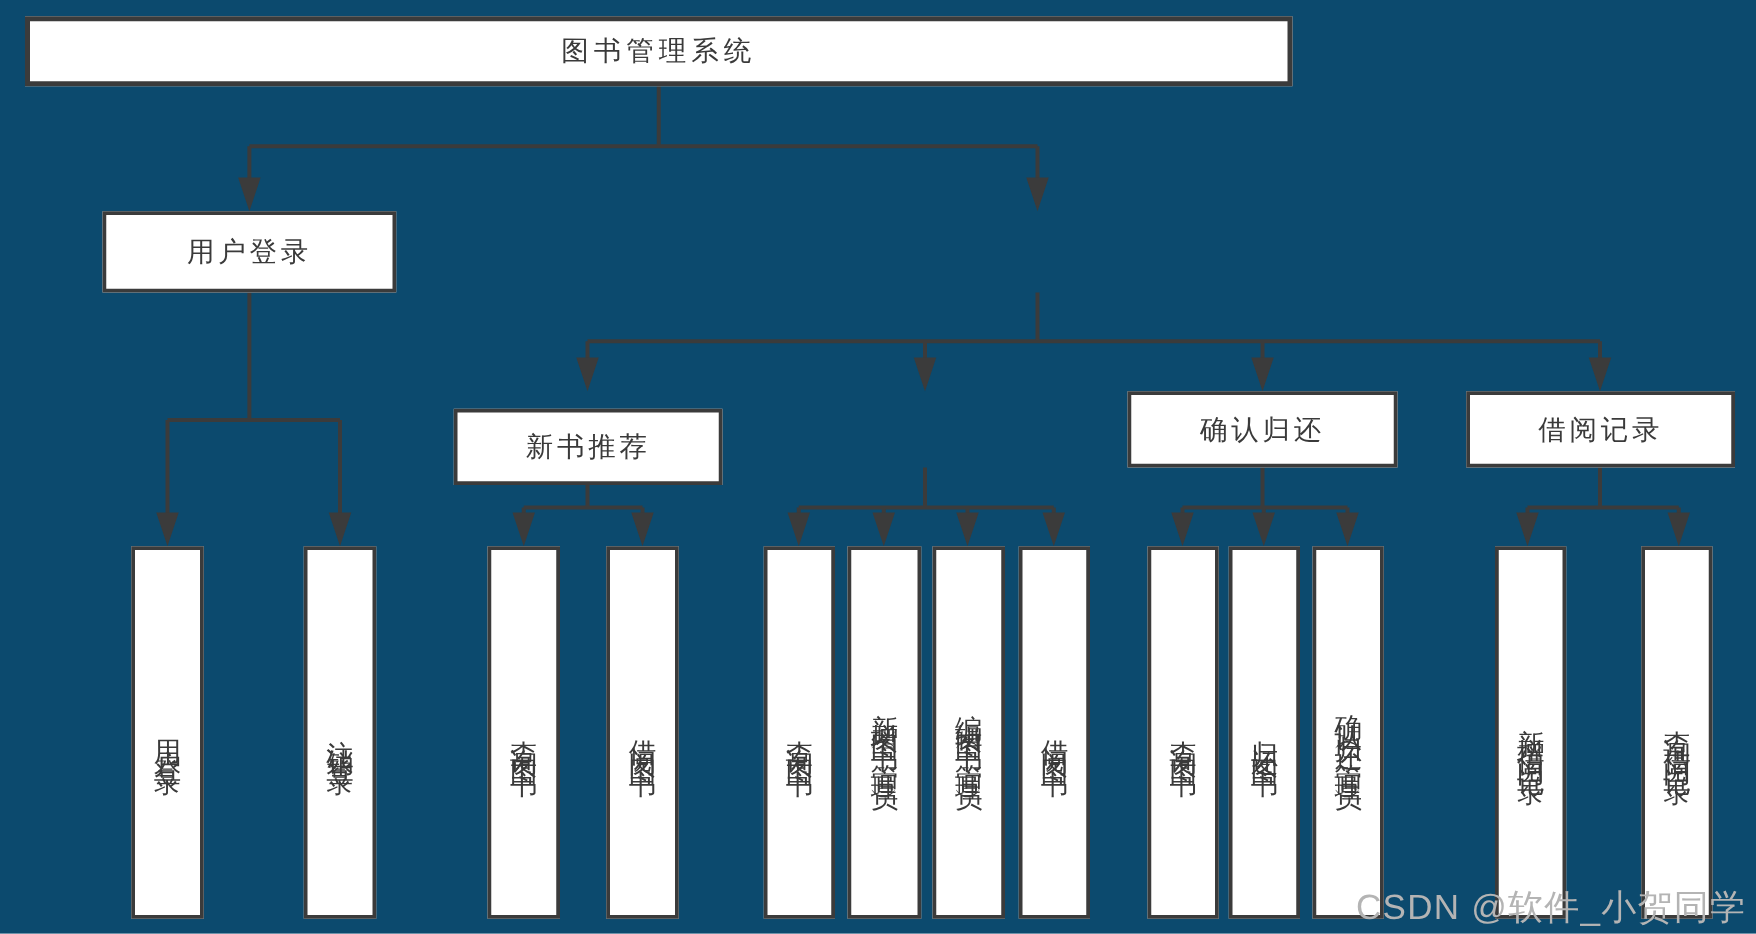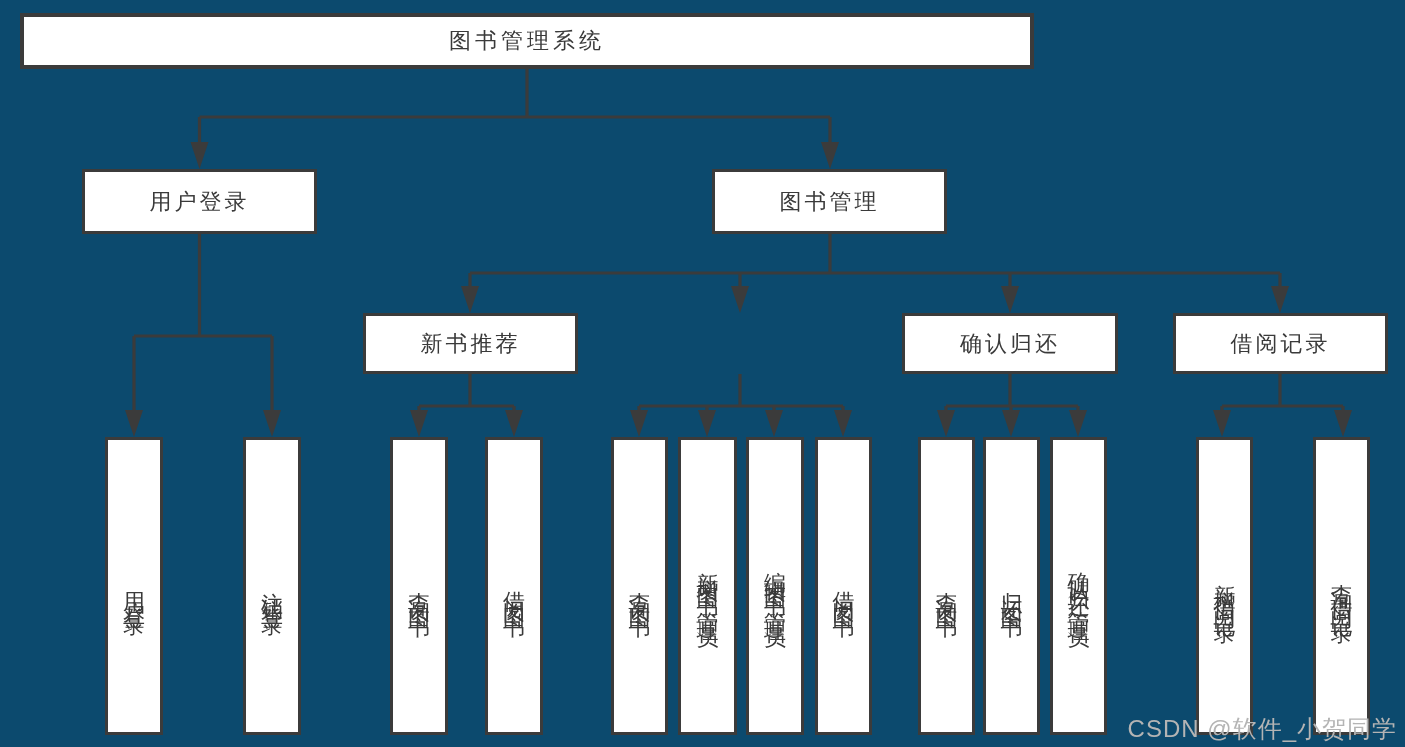--- a/index.html
+++ b/index.html
@@ -49,21 +49,21 @@
     line-height: 1.1;
     letter-spacing: 8px;
     margin-bottom: -8px;
     color: var(--text, #3a3a3a);
     white-space: nowrap;
   }
   .watermark {
     position: absolute;
     right: 8px;
     bottom: 2px;
-    font-size: 24px;
+    font-size: 28px;
     letter-spacing: 1px;
     color: var(--wm, #b4b4b4);
     white-space: nowrap;
   }
 </style>
 </head>
 <body>
 
 <div class="stage">
 
@@ -99,23 +99,22 @@
     <polygon class="ah" points="1078,437 1069,410 1087,410"></polygon>
 
     <path class="ln" d="M1280 374 V406 M1222 406 H1343 M1222 406 V414 M1343 406 V414"></path>
     <polygon class="ah" points="1222,437 1213,410 1231,410"></polygon>
     <polygon class="ah" points="1343,437 1334,410 1352,410"></polygon>
   </svg>
 
   <div class="hbox root" style="left:20px; top:13px; width:1014px; height:56px;">图书管理系统</div>
 
   <div class="hbox" style="left:82px; top:169px; width:235px; height:65px;">用户登录</div>
-  <div class="hbox" style="left:712px; top:169px; width:235px; height:65px;">图书管理</div>
 
-  <div class="hbox" style="left:363px; top:313px; width:215px; height:61px;">新书推荐</div>
+  <div class="hbox" style="left:363px; top:327px; width:215px; height:61px;">新书推荐</div>
   <div class="hbox" style="left:902px; top:313px; width:216px; height:61px;">确认归还</div>
   <div class="hbox" style="left:1173px; top:313px; width:215px; height:61px;">借阅记录</div>
 
   <div class="vbox" style="left:105px;">
     <span class="vlabel">用户登录</span>
   </div>
   <div class="vbox" style="left:243px;">
     <span class="vlabel">注销登录</span>
   </div>
 

